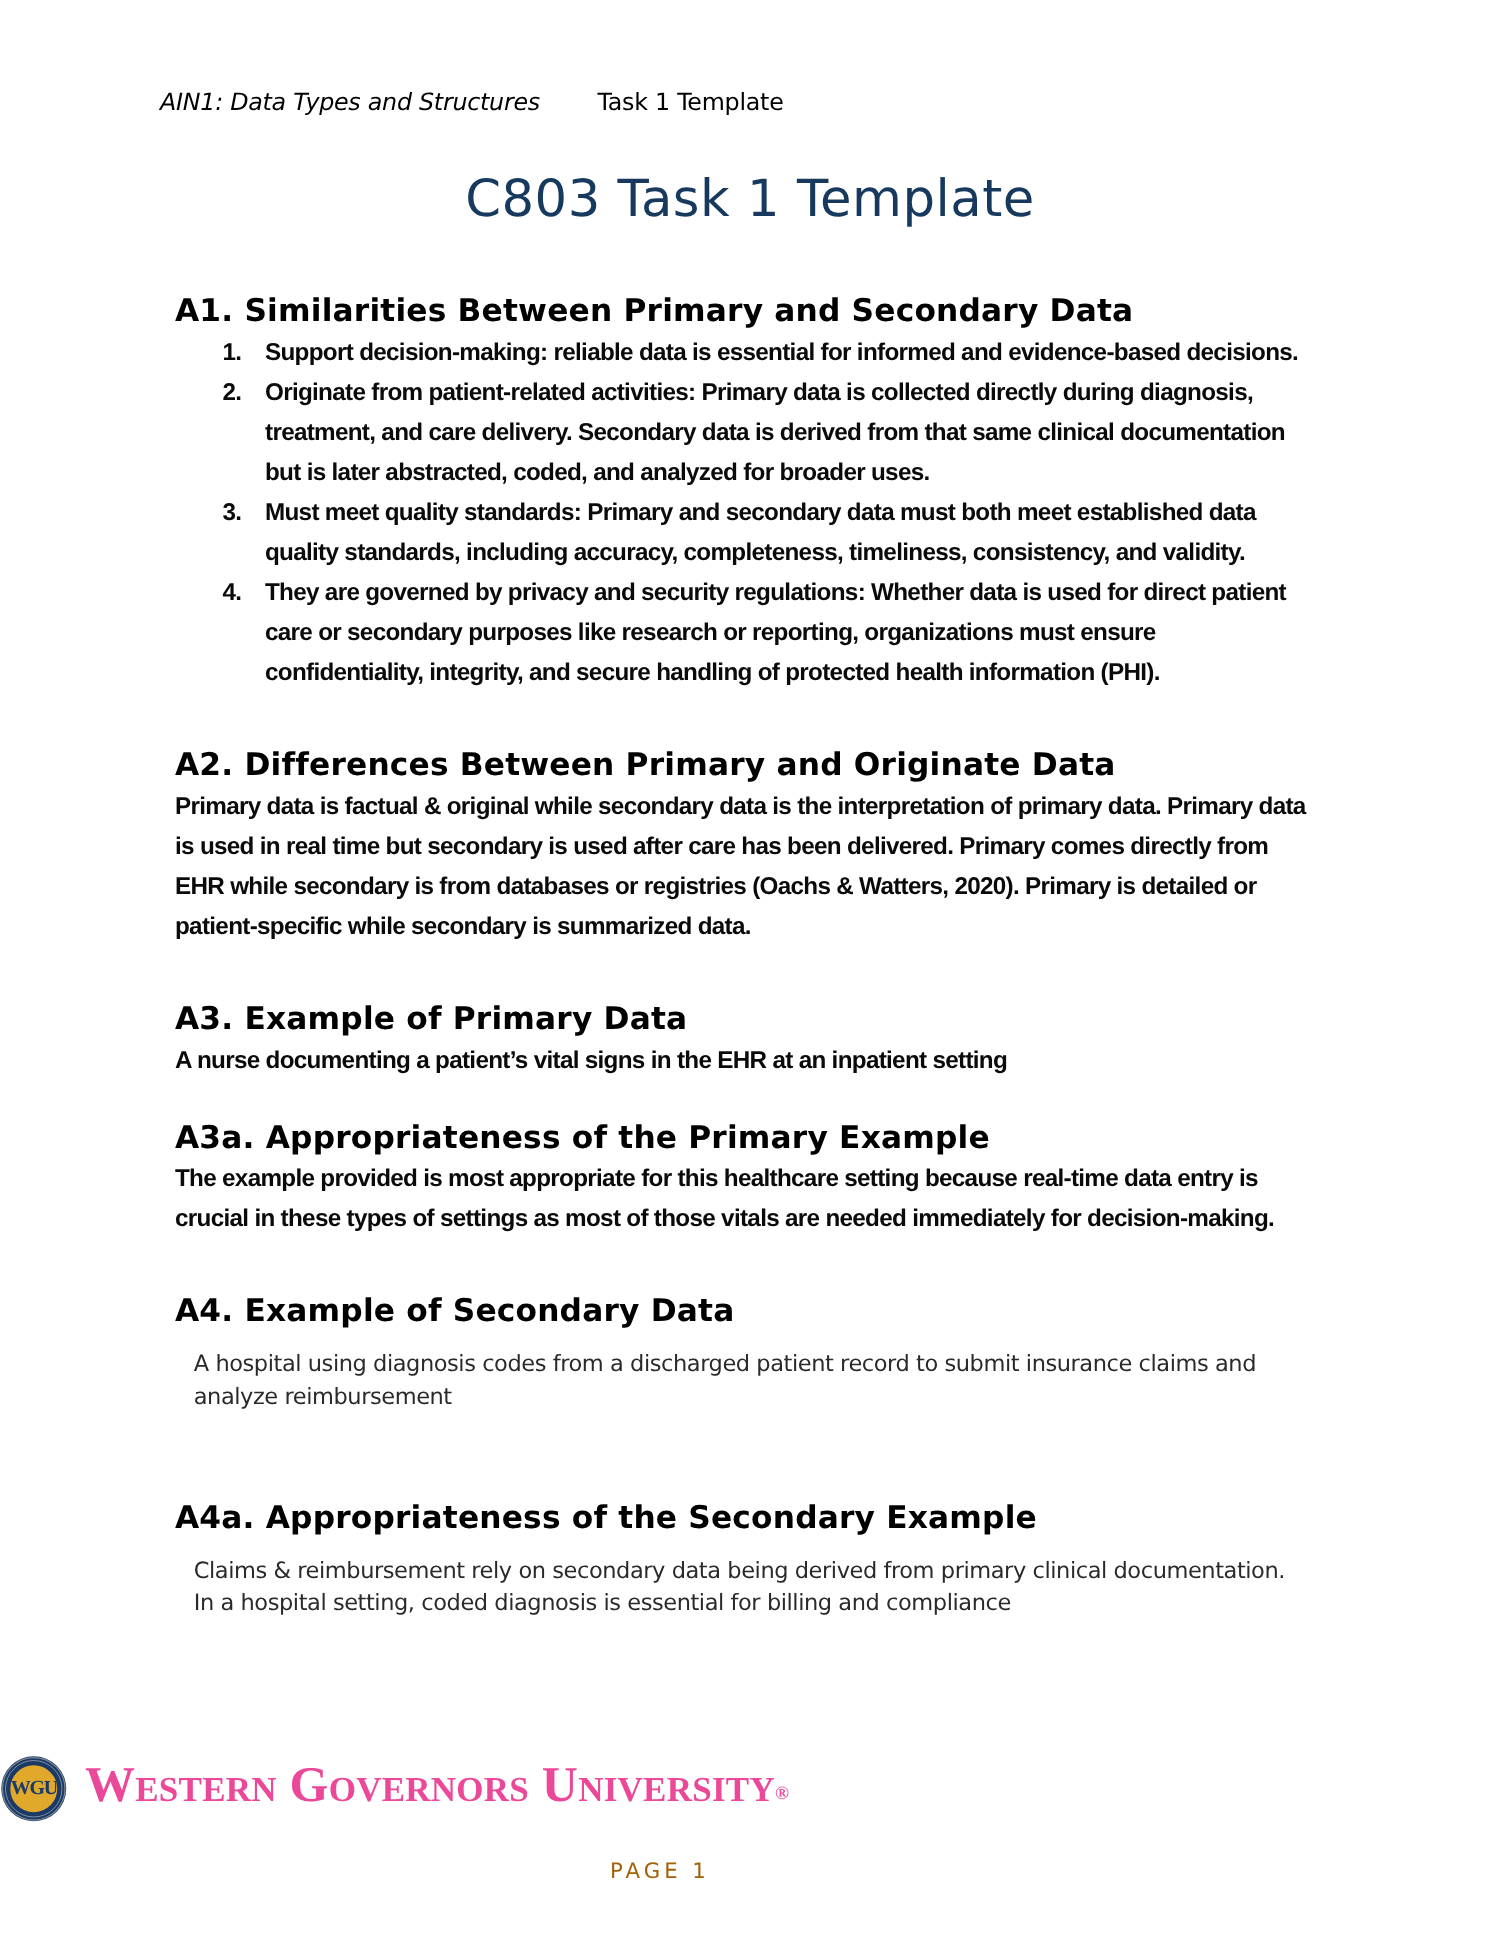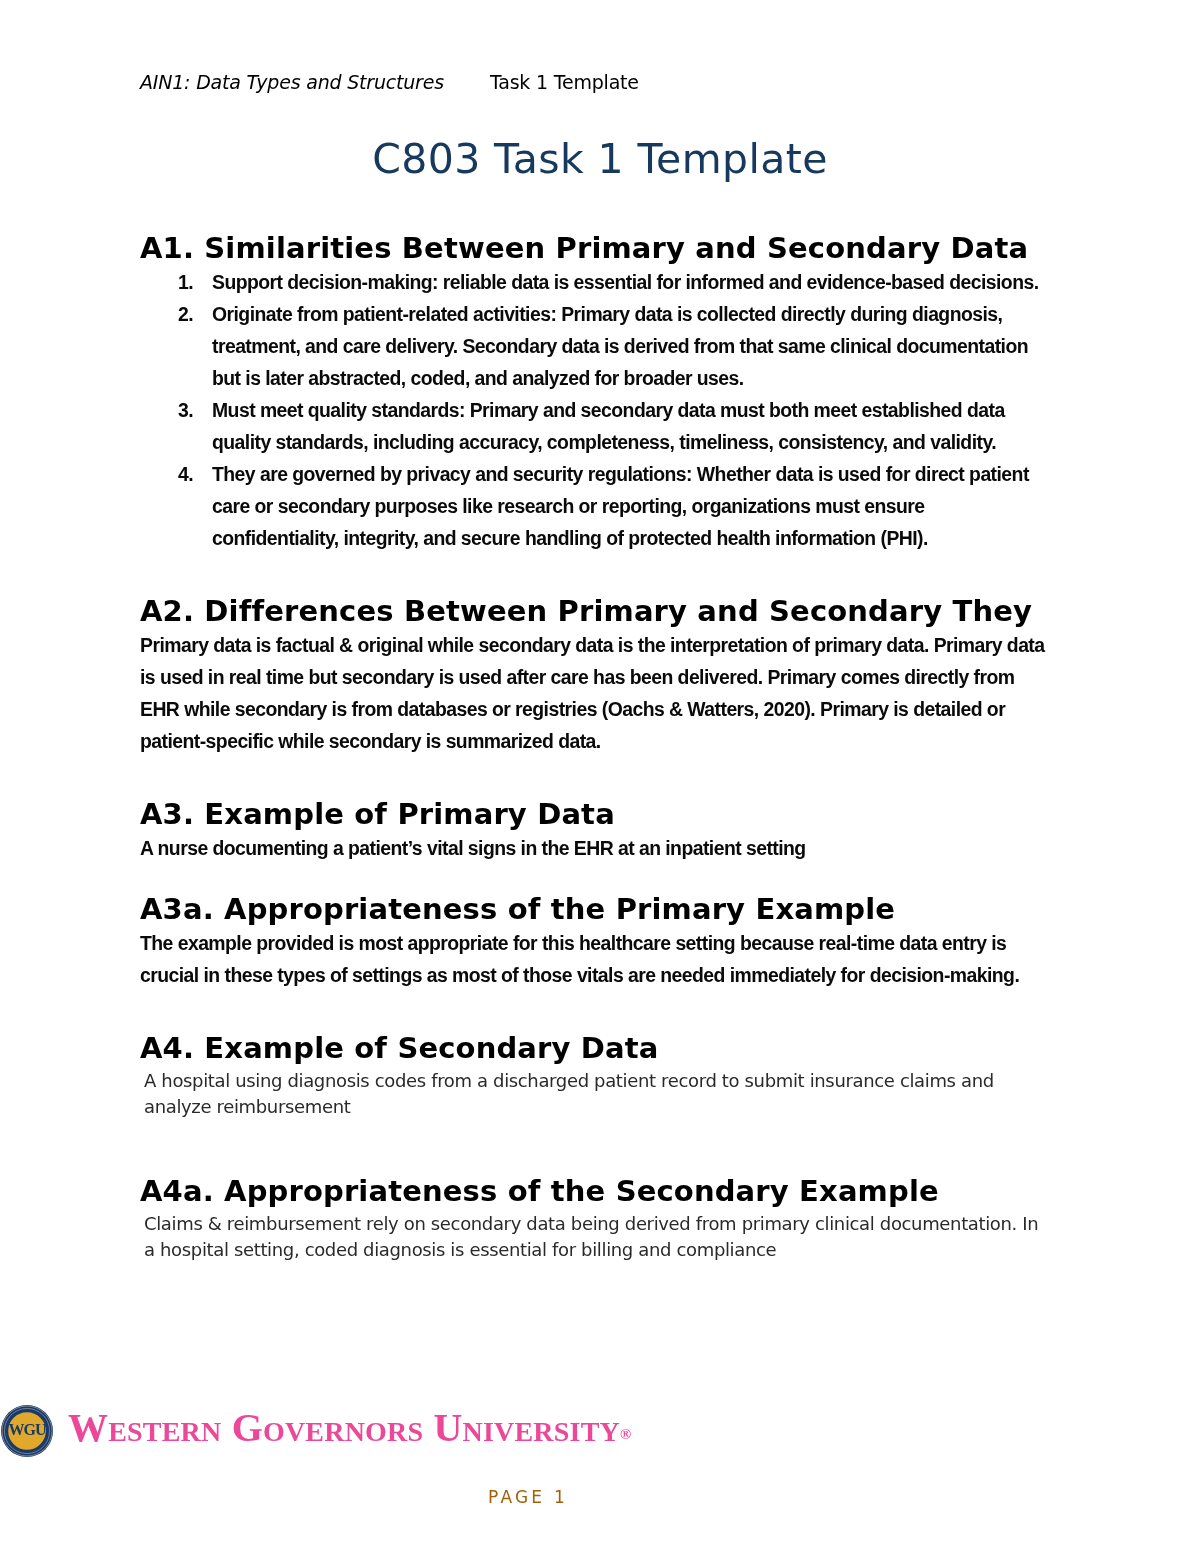--- a/index.html
+++ b/index.html
@@ -21,21 +21,21 @@
     left: 0;
     top: 0;
     width: 1200px;
     height: 1553px;
     background: #fff;
   }
 
   
   .doc-header {
     position: absolute;
-    left: 140px;
+    left: 128px;
     top: 70px;
     width: 910px;
     font-size: 19px;
     line-height: 24px;
     white-space: nowrap;
     color: #000;
   }
   .doc-header .course {
     font-style: italic;
     font-family: "DejaVu Sans", sans-serif;
@@ -69,21 +69,21 @@
   
   .content {
     position: absolute;
     left: 140px;
     top: 233px;
     width: 908px;
   }
 
   h2.sec-head {
     font-family: "DejaVu Sans", sans-serif;
-    font-size: 29px;
+    font-size: 25px;
     line-height: 31px;
     font-weight: 700;
     letter-spacing: 0.15px;
     margin: 0 0 2px 0;
     color: #000;
   }
 
   p.body-narrow {
     font-family: "Liberation Sans", sans-serif;
     font-size: 19.4px;
@@ -94,21 +94,21 @@
     color: #0a0a0a;
   }
 
   
   p.body-wide {
     font-family: "DejaVu Sans", sans-serif;
     font-size: 18px;
     line-height: 26px;
     font-weight: 400;
     letter-spacing: -0.35px;
-    margin: 4px;
+    margin: 15px;
     color: #2a2a2a;
   }
 
   ol.sim-list {
     margin: 0;
     padding: 0;
     list-style: none;
   }
   ol.sim-list > li {
     position: relative;
@@ -207,21 +207,21 @@
         <span>Must meet quality standards: Primary and secondary data must both meet established data quality standards, including accuracy, completeness, timeliness, consistency, and validity.</span>
       </li>
       <li>
         <span class="num">4.</span>
         <span>They are governed by privacy and security regulations: Whether data is used for direct patient care or secondary purposes like research or reporting, organizations must ensure confidentiality, integrity, and secure handling of protected health information (PHI).</span>
       </li>
     </ol>
 
     <div class="gap-lg"></div>
 
-    <h2 class="sec-head">A2. Differences Between Primary and Secondary They</h2>
+    <h2 class="sec-head">A2. Differences Between Primary and Originate Data</h2>
     <p class="body-narrow">Primary data is factual &amp; original while secondary data is the interpretation of primary data. Primary data is used in real time but secondary is used after care has been delivered. Primary comes directly from EHR while secondary is from databases or registries (Oachs &amp; Watters, 2020). Primary is detailed or patient-specific while secondary is summarized data.</p>
 
     <div class="gap-lg"></div>
 
     <h2 class="sec-head">A3. Example of Primary Data</h2>
     <p class="body-narrow">A nurse documenting a patient’s vital signs in the EHR at an inpatient setting</p>
 
     <div class="gap-md"></div>
 
     <h2 class="sec-head">A3a. Appropriateness of the Primary Example</h2>

